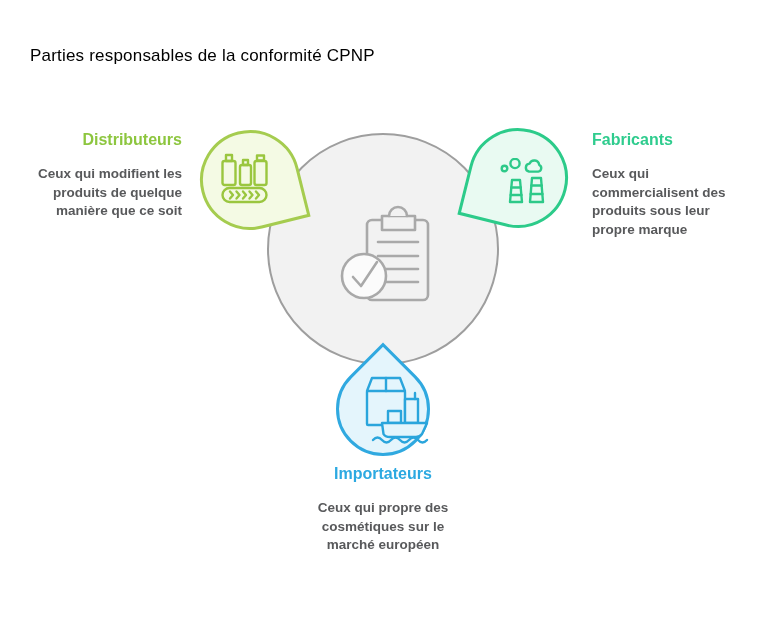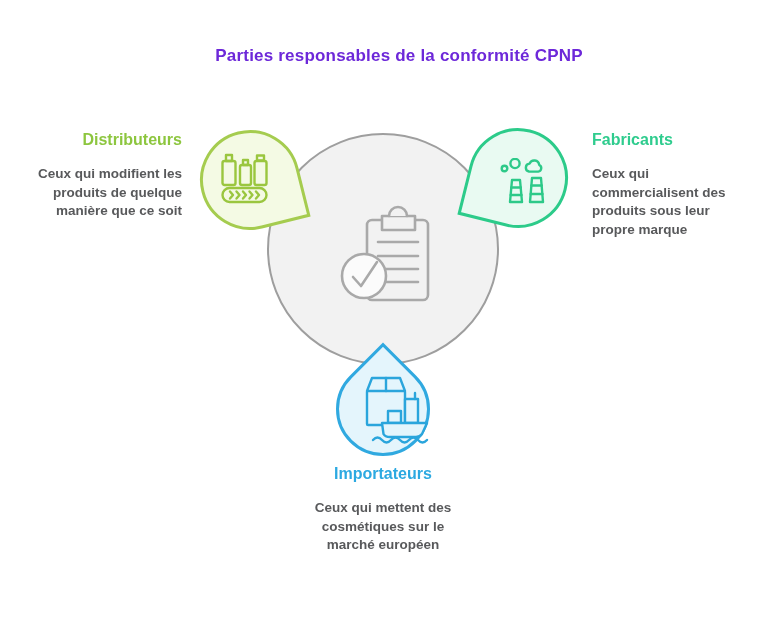--- a/index.html
+++ b/index.html
@@ -2,21 +2,21 @@
 <html><head>
 <meta charset="utf-8">
 <style>
   html,body{margin:0;padding:0;background:#ffffff;}
   .stage{
     position:relative;width:768px;height:626px;background:#ffffff;overflow:hidden;
     font-family:"Liberation Sans", sans-serif;
   }
   .title{
     position:absolute;top:46px;left:30px;right:0;margin:0;
-    text-align:center;font-size:17px;font-weight:bold;color:#6d28d9;letter-spacing:.2px;
+    text-align:left;font-size:17px;font-weight:normal;color:#000000;letter-spacing:.2px;
   }
   
   .center-circle{
     position:absolute;left:267px;top:133px;width:232px;height:232px;
     box-sizing:border-box;border-radius:50%;
     background:#f2f2f2;border:2px solid #9e9e9e;z-index:1;
   }
   .clipboard{position:absolute;left:330px;top:198px;z-index:2;}
   
   .drop{position:absolute;box-sizing:border-box;z-index:3;}
@@ -124,18 +124,18 @@
   <div class="block block-right">
     <div class="label">Fabricants</div>
     <div class="desc">Ceux qui
 commercialisent des
 produits sous leur
 propre marque</div>
   </div>
 
   <div class="block block-bottom">
     <div class="label">Importateurs</div>
-    <div class="desc">Ceux qui mettent des
+    <div class="desc">Ceux qui propre des
 cosmétiques sur le
 marché européen</div>
   </div>
 
 </div>
 
 </body></html>

